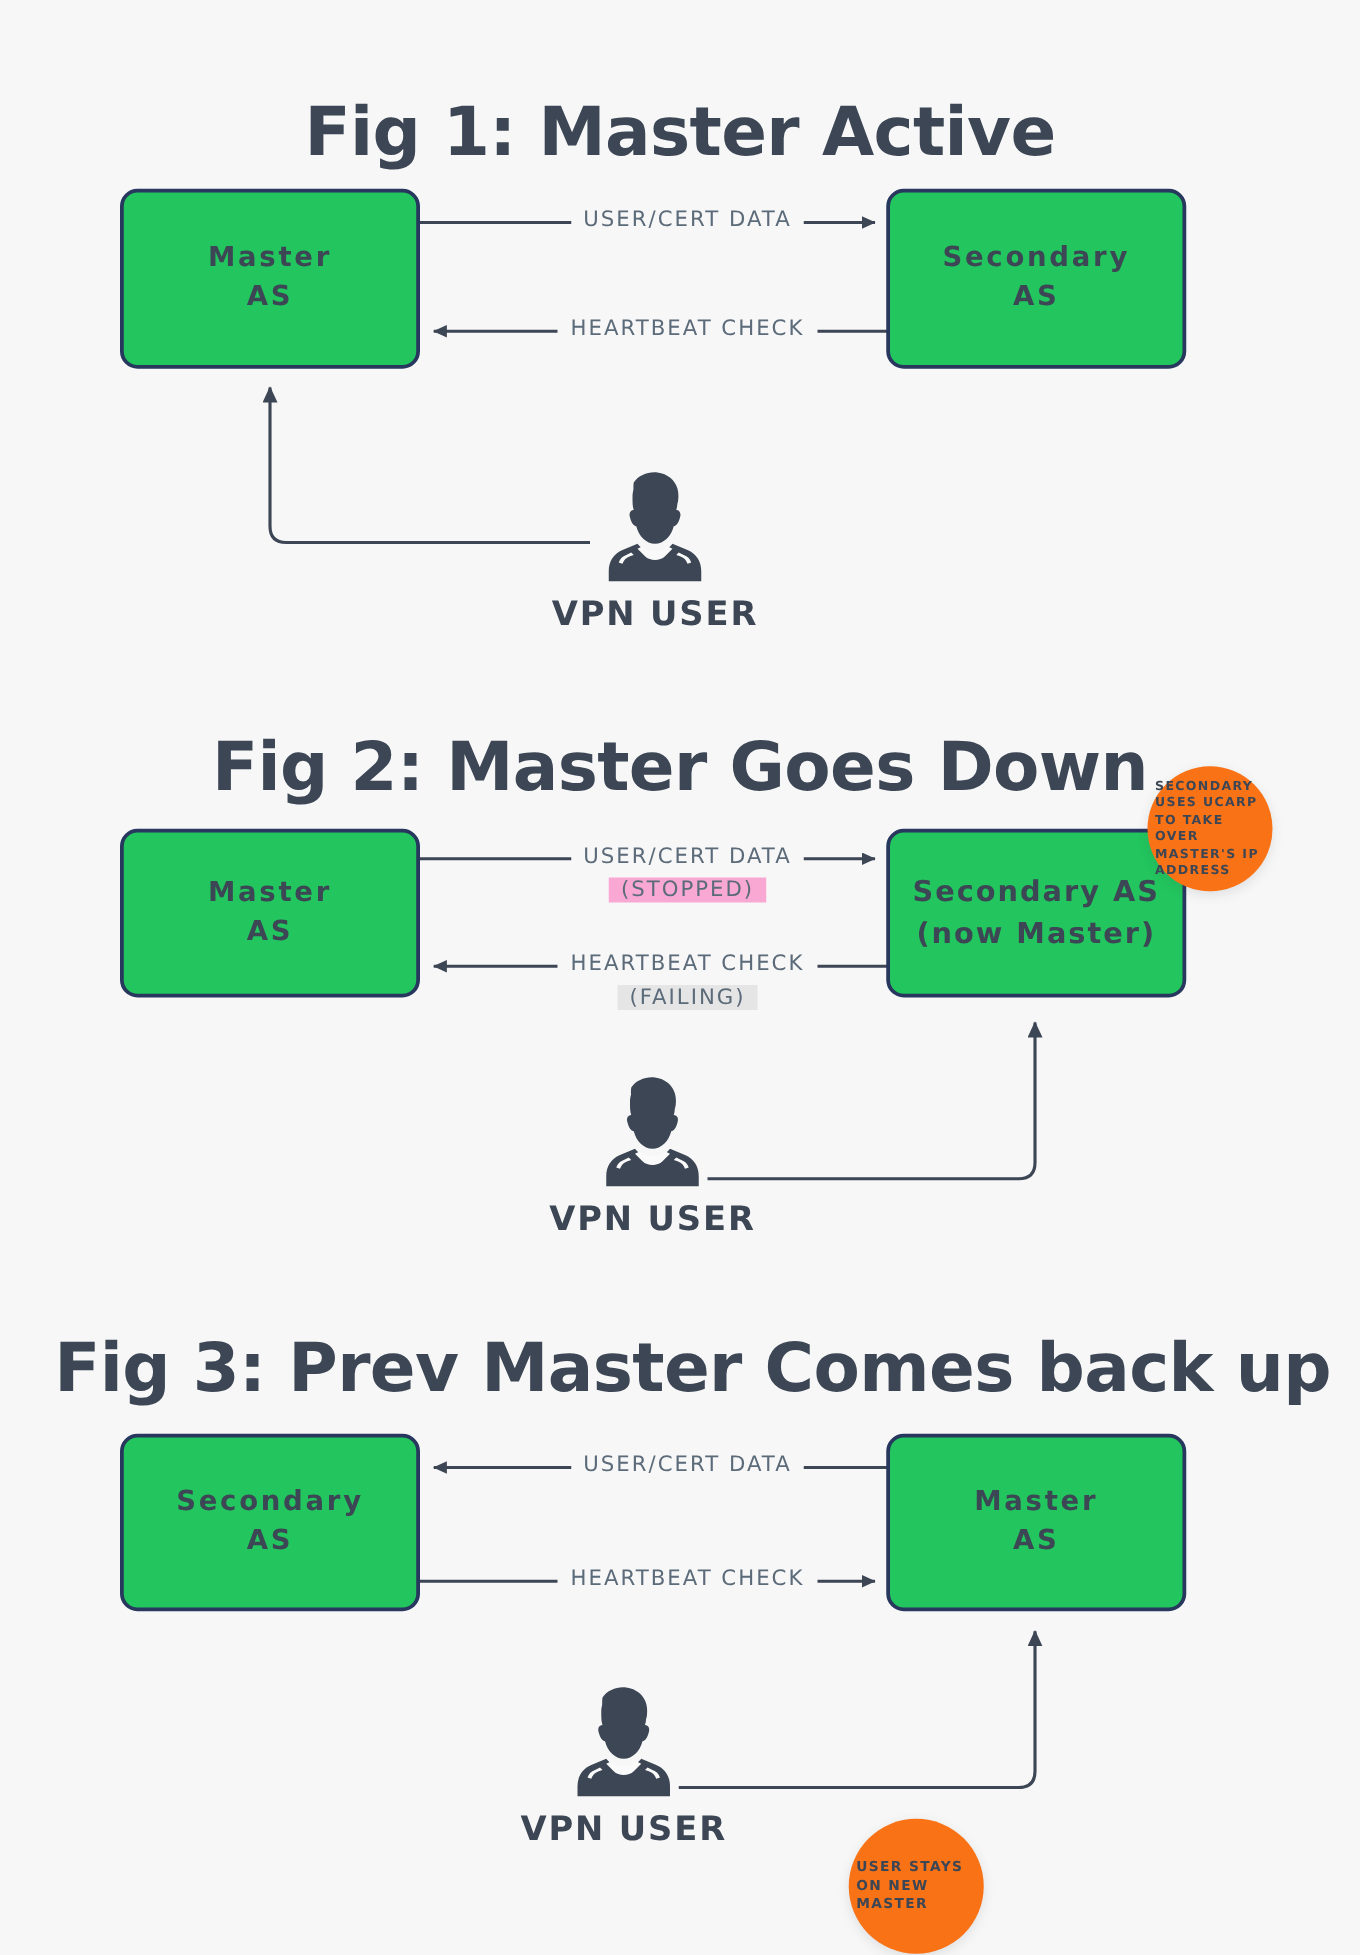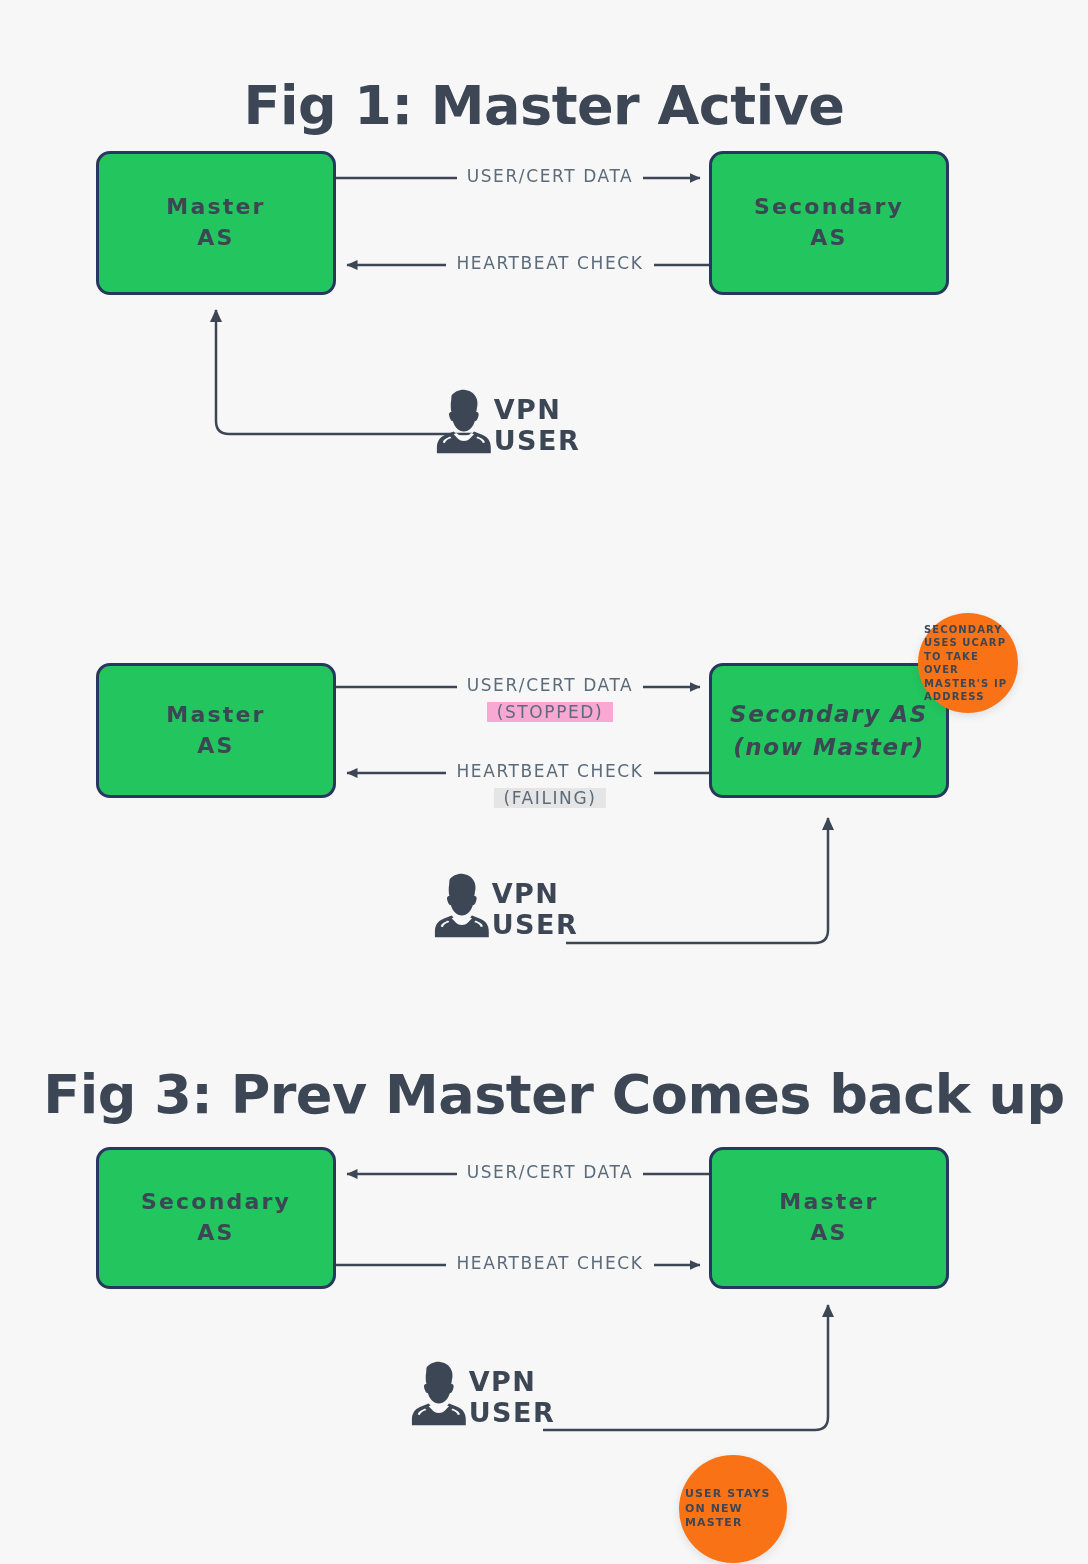--- a/index.html
+++ b/index.html
@@ -52,21 +52,20 @@
     font-family: "DejaVu Sans", sans-serif;
     font-weight: bold;
     font-size: 22px;
     letter-spacing: 2.2px;
     line-height: 1.4;
     text-align: center;
   }
   .node-box.wide {
     font-size: 23px;
     letter-spacing: 1.6px;
-    font-style: italic;
   }
   .edge-label {
     position: absolute;
     color: #5c6b7a;
     font-family: "DejaVu Sans", sans-serif;
     font-weight: normal;
     font-size: 17px;
     letter-spacing: 1.6px;
     text-align: center;
     line-height: 1.45;
@@ -87,21 +86,21 @@
     font-weight: bold;
     letter-spacing: 1.1px;
     line-height: 1.35;
     text-transform: uppercase;
     padding: 6px;
     box-sizing: border-box;
   }
   .vpn-user {
     position: absolute;
     display: flex;
-    flex-direction: row;
+    flex-direction: column;
     align-items: center;
   }
   .vpn-user .label {
     margin-top: 6px;
     color: #3c4654;
     font-family: "DejaVu Sans", sans-serif;
     font-weight: bold;
     font-size: 27px;
     letter-spacing: 1.5px;
   }
@@ -179,20 +178,21 @@
       <path fill="#3c4654" d="M41 6c-11 0-18 7-18 18 0 4 0 7 1 10-3 0-4 3-3 6 1 4 3 7 5 7 2 8 8 14 15 14s13-6 15-14c2 0 4-3 5-7 1-3 0-6-3-6 1-3 1-6 1-10 0-11-7-18-18-18z"></path>
       <path fill="#3c4654" d="M24 12c4-6 12-9 19-8 8 1 14 6 16 13 1 4 1 8 0 12-1-5-3-8-6-9-6-2-14-1-21 1-3 1-5 3-6 6-1-5-3-9-2-15z"></path>
       <path fill="#3c4654" d="M41 68c-6 0-11-3-14-7l-12 5c-7 3-11 9-11 17v8h74v-8c0-8-4-14-11-17l-12-5c-3 4-8 7-14 7z"></path>
       <path fill="#fafafa" d="M31 63l-4 2 6 6c2 2 5 3 8 3s6-1 8-3l6-6-4-2c-3 3-6 4-10 4s-7-1-10-4z"></path>
       <path fill="#fafafa" d="M22 68l-4 2c-3 1-5 3-6 6l3 1c1-3 3-5 6-6l3-1z"></path>
       <path fill="#fafafa" d="M60 68l4 2c3 1 5 3 6 6l-3 1c-1-3-3-5-6-6l-3-1z"></path>
     </svg>
     <span class="label">VPN USER</span>
   </div>
 
+  <div class="fig-title" style="top:582px;">Fig 2: Master Goes Down</div>
 
   <div class="node-box" style="left:96px; top:663px; width:240px; height:135px;">
     <span>Master</span>
     <span>AS</span>
   </div>
 
   <div class="node-box wide" style="left:709px; top:663px; width:240px; height:135px;">
     <span>Secondary AS</span>
     <span>(now Master)</span>
   </div>

